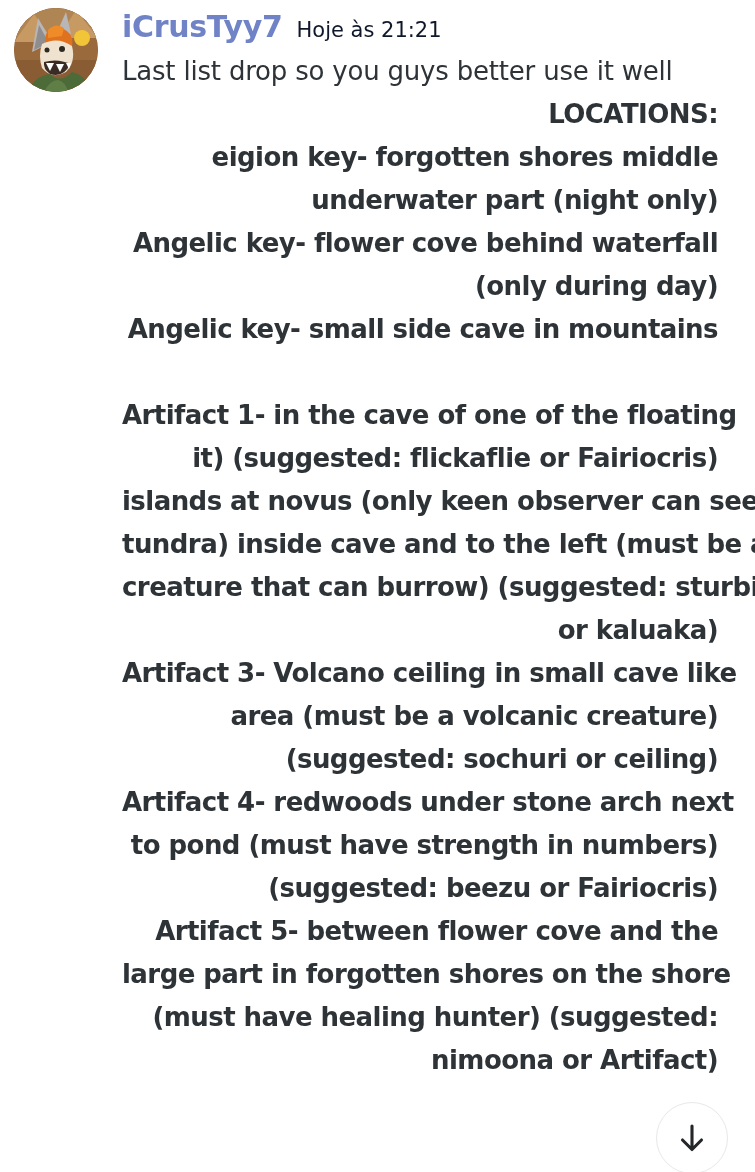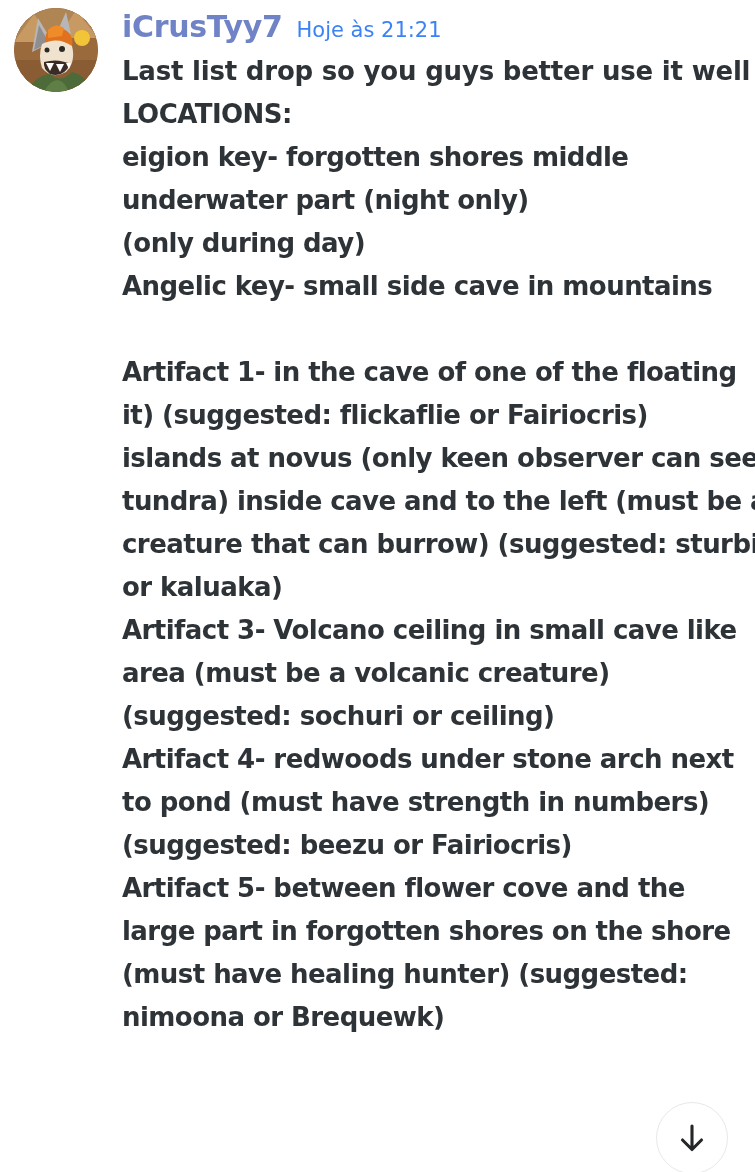--- a/index.html
+++ b/index.html
@@ -63,39 +63,39 @@
     font-weight: 700;
     color: #6f83c6;
     letter-spacing: -0.3px;
     white-space: nowrap;
   }
 
   .timestamp {
     font-family: "DejaVu Sans", "Liberation Sans", sans-serif;
     font-size: 21px;
     font-weight: 400;
-    color: #3b82f6;
+    color: #0f172a;
     margin-left: 14px;
     white-space: nowrap;
   }
 
   .msg-content {
     margin-top: 4px;
   }
 
   .line {
     font-family: "DejaVu Sans", "Liberation Sans", sans-serif;
     font-size: 26px;
     line-height: 43px;
     color: #2e3338;
     white-space: pre;
     letter-spacing: -0.55px;
   }
-  .line.regular { font-weight: 700; letter-spacing: -0.2px; text-align: center; }
-  .line.bold    { font-weight: 700; }
+  .line.regular { font-weight: 400; letter-spacing: -0.2px; }
+  .line.bold    { font-weight: 700; text-align: right; }
   .line.blank   { height: 43px; }
 
   
   .scroll-btn {
     position: absolute;
     left: 656px;
     top: 1102px;
     width: 72px;
     height: 72px;
     border-radius: 50%;
@@ -163,39 +163,40 @@
       <div class="msg-header">
         <span class="username">iCrusTyy7</span>
         <span class="timestamp">Hoje às 21:21</span>
       </div>
 
       <div class="msg-content" id="msg-content">
           <div class="line regular">Last list drop so you guys better use it well</div>
           <div class="line bold">LOCATIONS:</div>
           <div class="line bold">eigion key- forgotten shores middle</div>
           <div class="line bold">underwater part (night only)</div>
+          <div class="line bold">Angelic key- flower cove behind waterfall</div>
           <div class="line bold">(only during day)</div>
           <div class="line bold">Angelic key- small side cave in mountains</div>
           <div class="line blank">&nbsp;</div>
           <div class="line bold">Artifact 1- in the cave of one of the floating</div>
           <div class="line bold">it) (suggested: flickaflie or Fairiocris)</div>
           <div class="line bold">islands at novus (only keen observer can see</div>
           <div class="line bold">tundra) inside cave and to the left (must be a</div>
           <div class="line bold">creature that can burrow) (suggested: sturbi</div>
           <div class="line bold">or kaluaka)</div>
           <div class="line bold">Artifact 3- Volcano ceiling in small cave like</div>
           <div class="line bold">area (must be a volcanic creature)</div>
           <div class="line bold">(suggested: sochuri or ceiling)</div>
           <div class="line bold">Artifact 4- redwoods under stone arch next</div>
           <div class="line bold">to pond (must have strength in numbers)</div>
           <div class="line bold">(suggested: beezu or Fairiocris)</div>
           <div class="line bold">Artifact 5- between flower cove and the</div>
           <div class="line bold">large part in forgotten shores on the shore</div>
           <div class="line bold">(must have healing hunter) (suggested:</div>
-          <div class="line bold">nimoona or Brequewk)</div>
+          <div class="line bold">nimoona or Artifact)</div>
         </div>
 
     </div>
   </div>
 
   <div class="scroll-btn">
     <span>
       <svg width="34" height="34" viewBox="0 0 34 34" xmlns="http://www.w3.org/2000/svg" aria-hidden="true">
         <path d="M17 5 L17 27 M17 28.5 L7.5 19 M17 28.5 L26.5 19" stroke="#23272a" stroke-width="3.1" stroke-linecap="round" stroke-linejoin="round" fill="none"></path>
       </svg>

